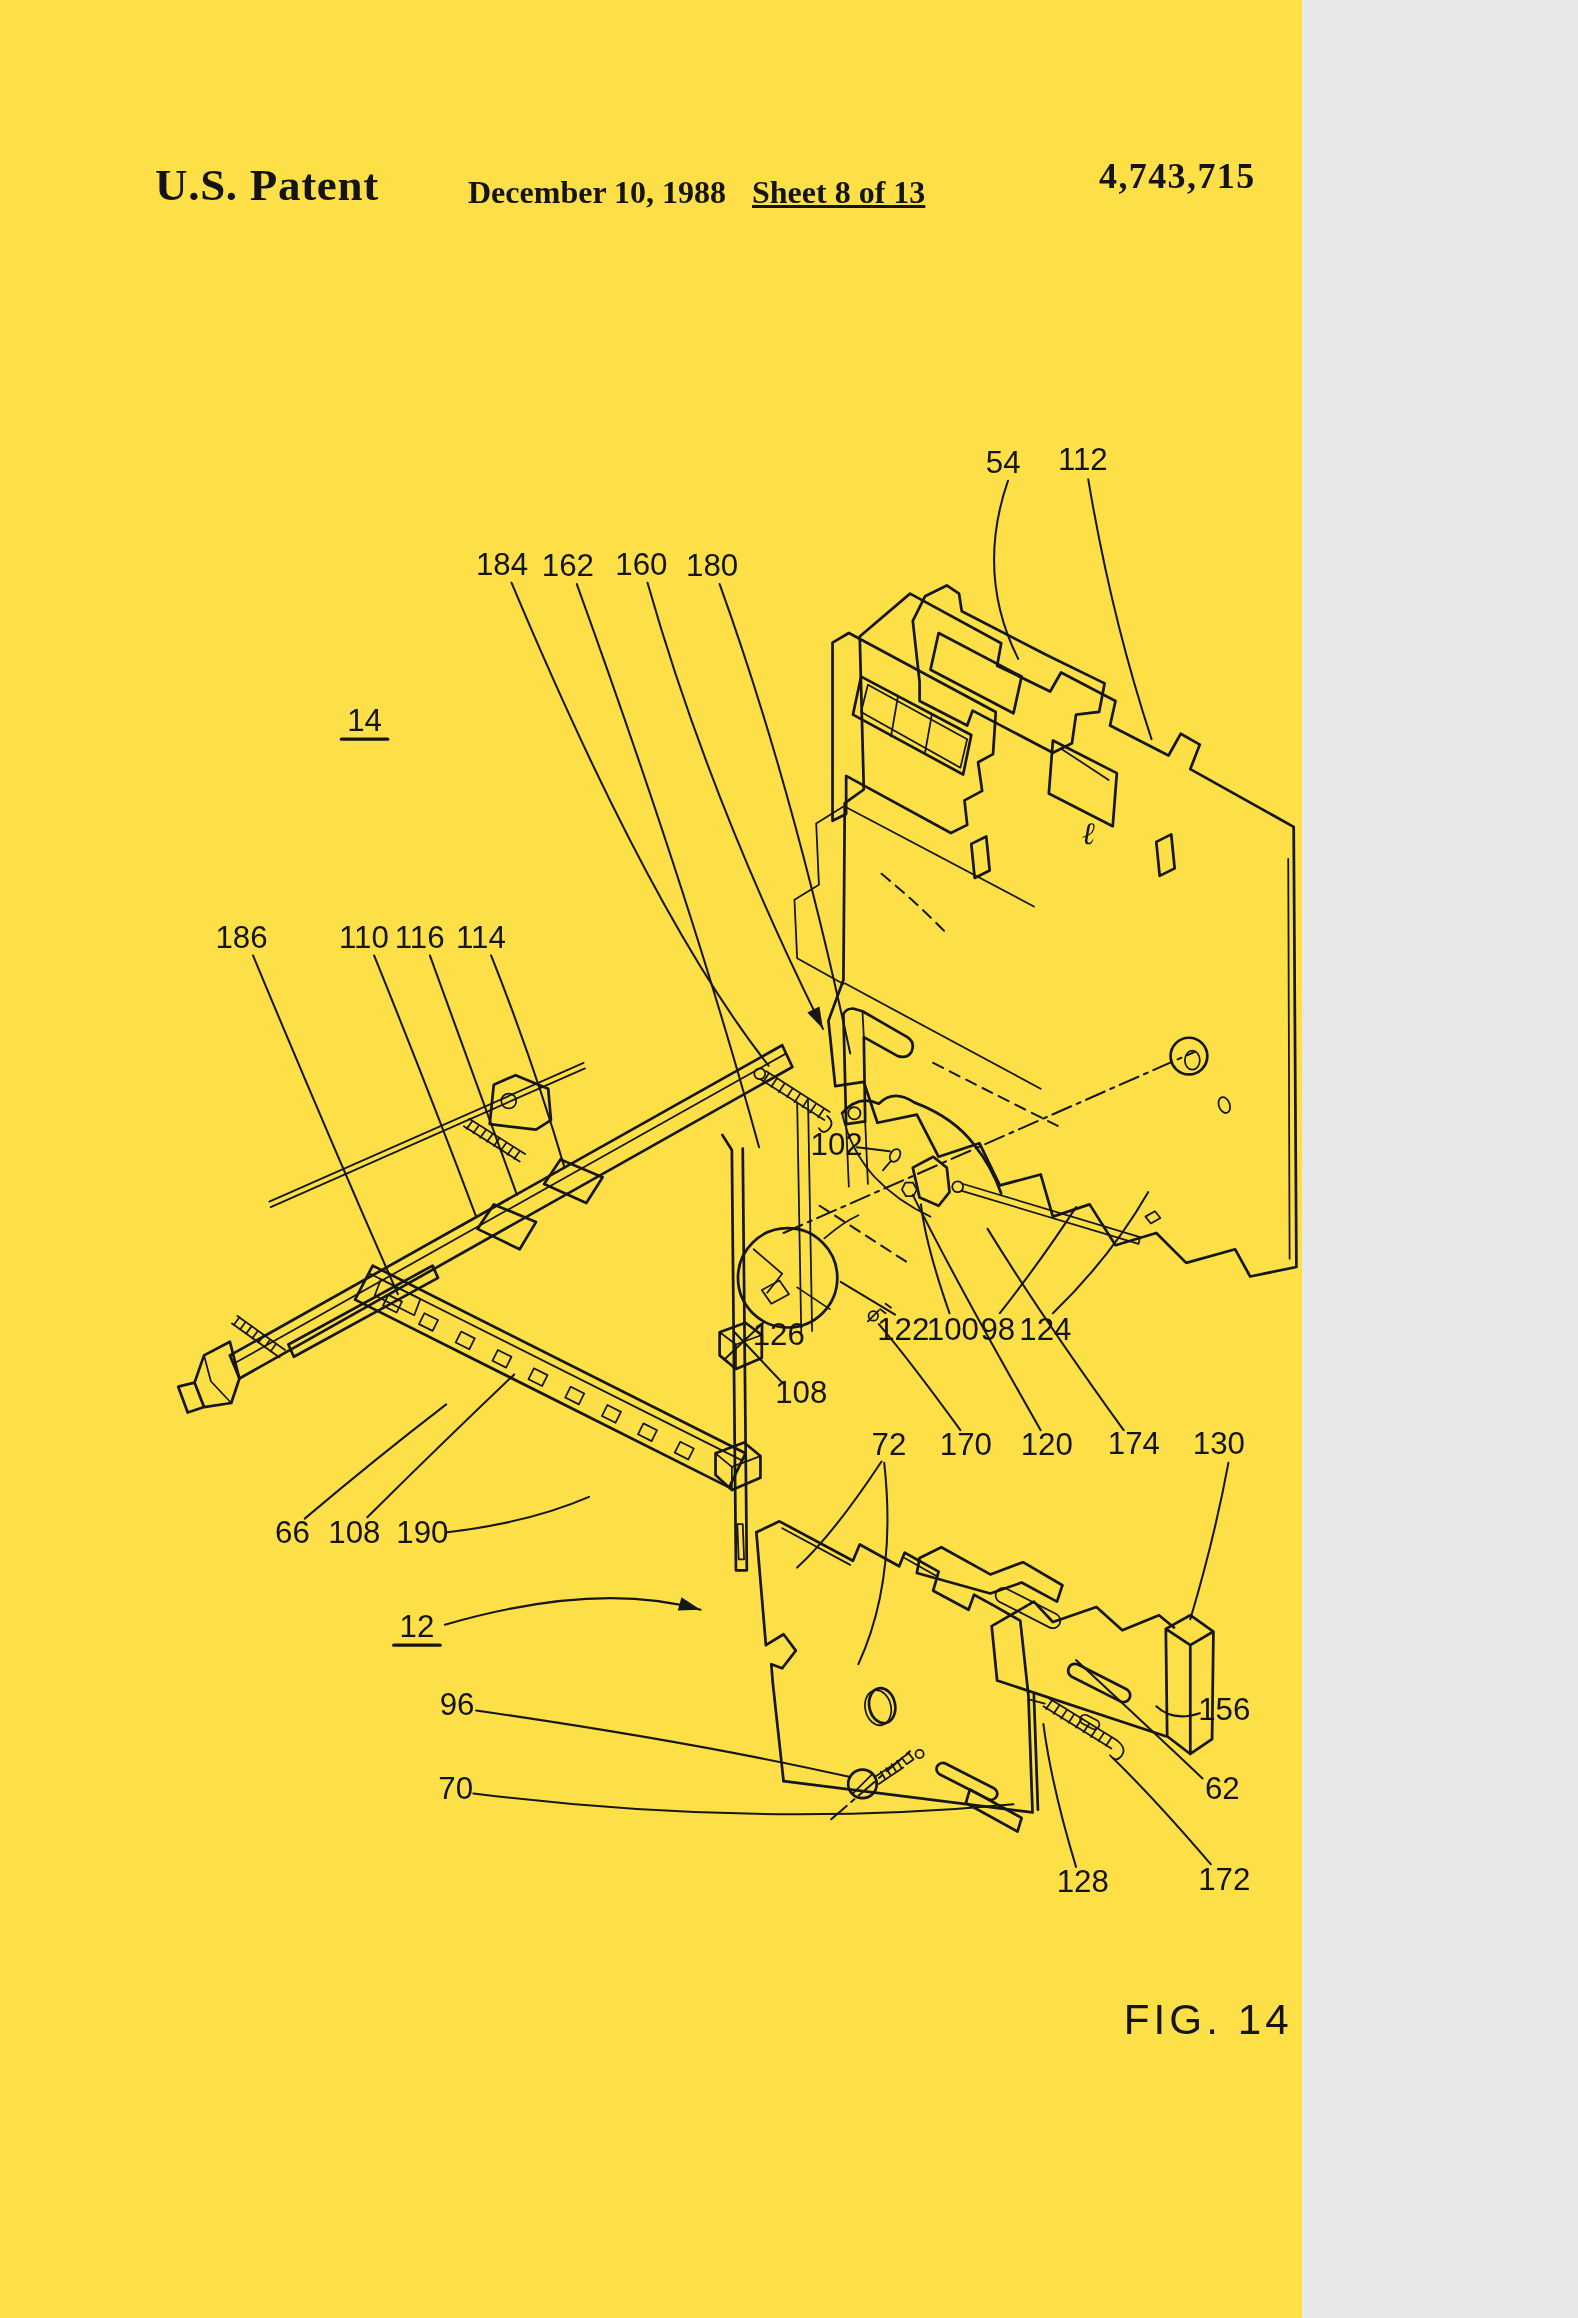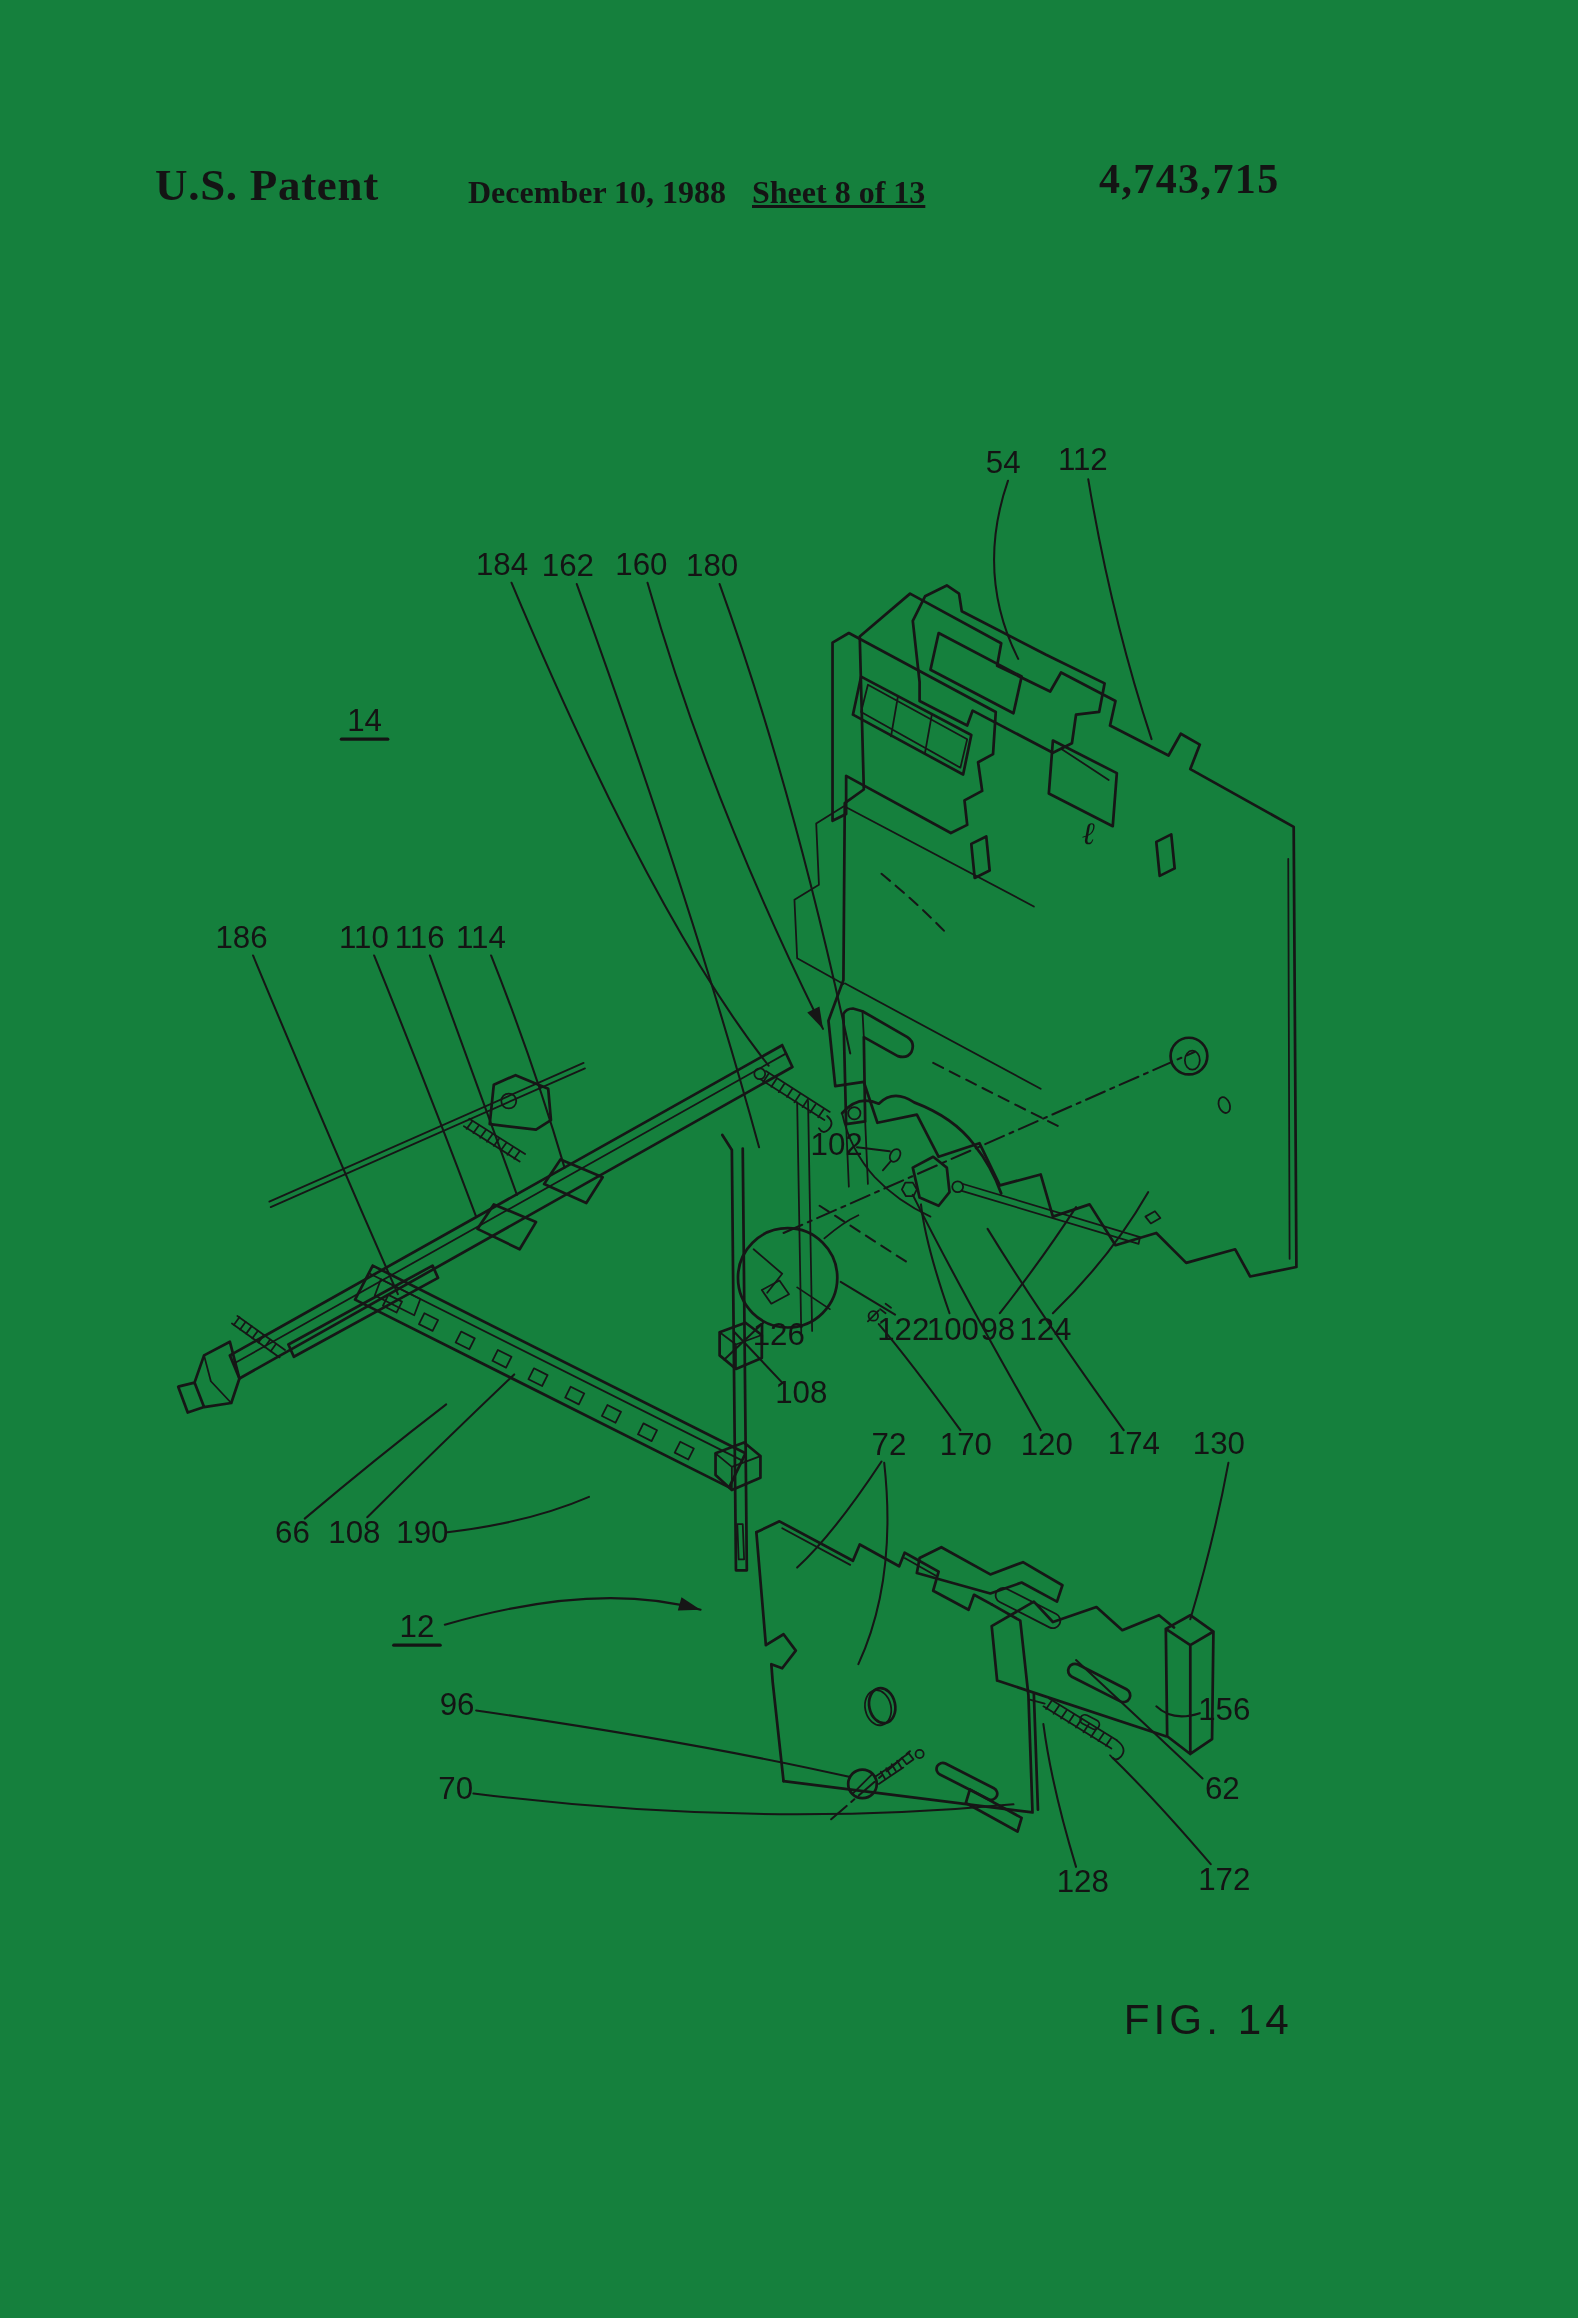--- a/index.html
+++ b/index.html
@@ -1,22 +1,22 @@
 <!DOCTYPE html>
 <html style="font-size:11px"><head>
 <meta charset="utf-8">
 <style>
   html,body{margin:0;padding:0;background:#e8e8e8;}
-  .page{position:relative;width:1578px;height:2319px;background:#15803d;overflow:hidden;
+  .page{position:relative;width:1302px;height:2319px;background:#fde047;overflow:hidden;
         font-family:"Liberation Serif", serif;color:#161616;}
   .hdr{position:absolute;white-space:nowrap;font-weight:bold;color:#141414;}
   .hdr-brand{left:155px;top:159px;font-size:45px;letter-spacing:0.7px;}
   .hdr-date{left:468px;top:174px;font-size:32px;}
   .hdr-sheet{left:752px;top:174px;font-size:32px;text-decoration:underline;}
-  .hdr-number{left:1099px;top:155px;font-size:42px;letter-spacing:1.4px;}
+  .hdr-number{left:1099px;top:155px;font-size:36px;letter-spacing:1.4px;}
   svg{position:absolute;left:0;top:0;}
   .s{fill:none;stroke:#161616;stroke-width:4;stroke-linejoin:round;stroke-linecap:round;}
   .t{fill:none;stroke:#161616;stroke-width:2.6;stroke-linejoin:round;stroke-linecap:round;}
   .dashed{fill:none;stroke:#161616;stroke-width:3;stroke-dasharray:16 11;stroke-linecap:round;}
   .dashdot{fill:none;stroke:#161616;stroke-width:3;stroke-dasharray:30 9 6 9;stroke-linecap:round;}
   .leader{fill:none;stroke:#161616;stroke-width:3;stroke-linecap:round;}
   .ref{font-family:"Liberation Sans", sans-serif;font-size:46px;fill:#141414;}
   .script{font-family:"Liberation Serif", serif;font-style:italic;font-size:46px;}
   .figcap{font-family:"Liberation Sans", sans-serif;font-size:62px;letter-spacing:6px;fill:#141414;}
   .uline{stroke:#141414;stroke-width:5;stroke-linecap:round;}

